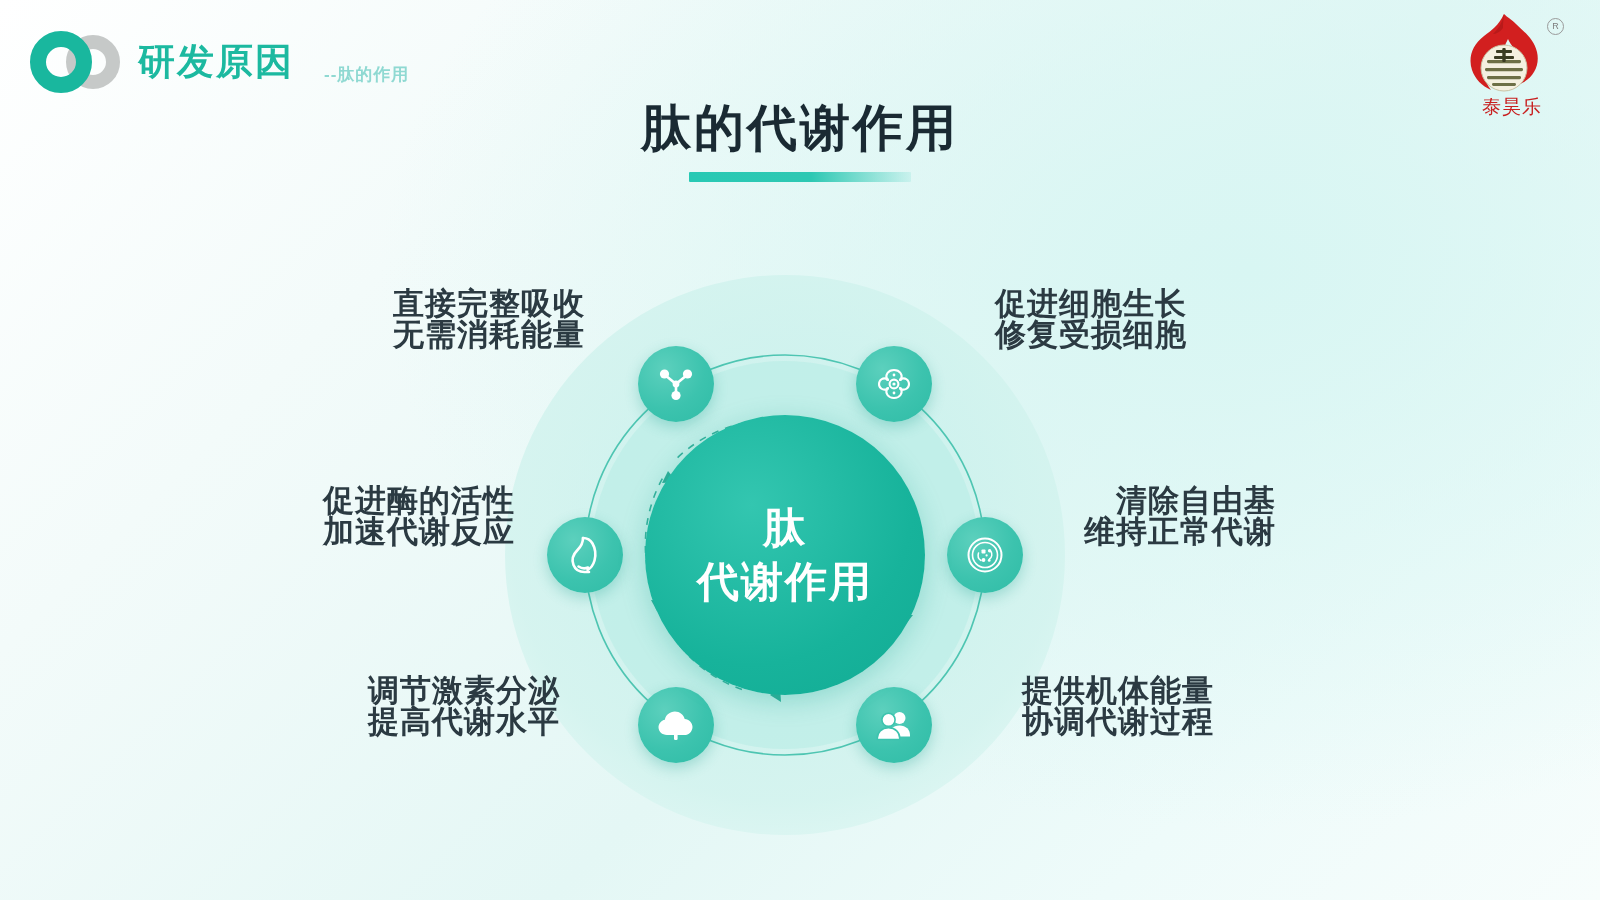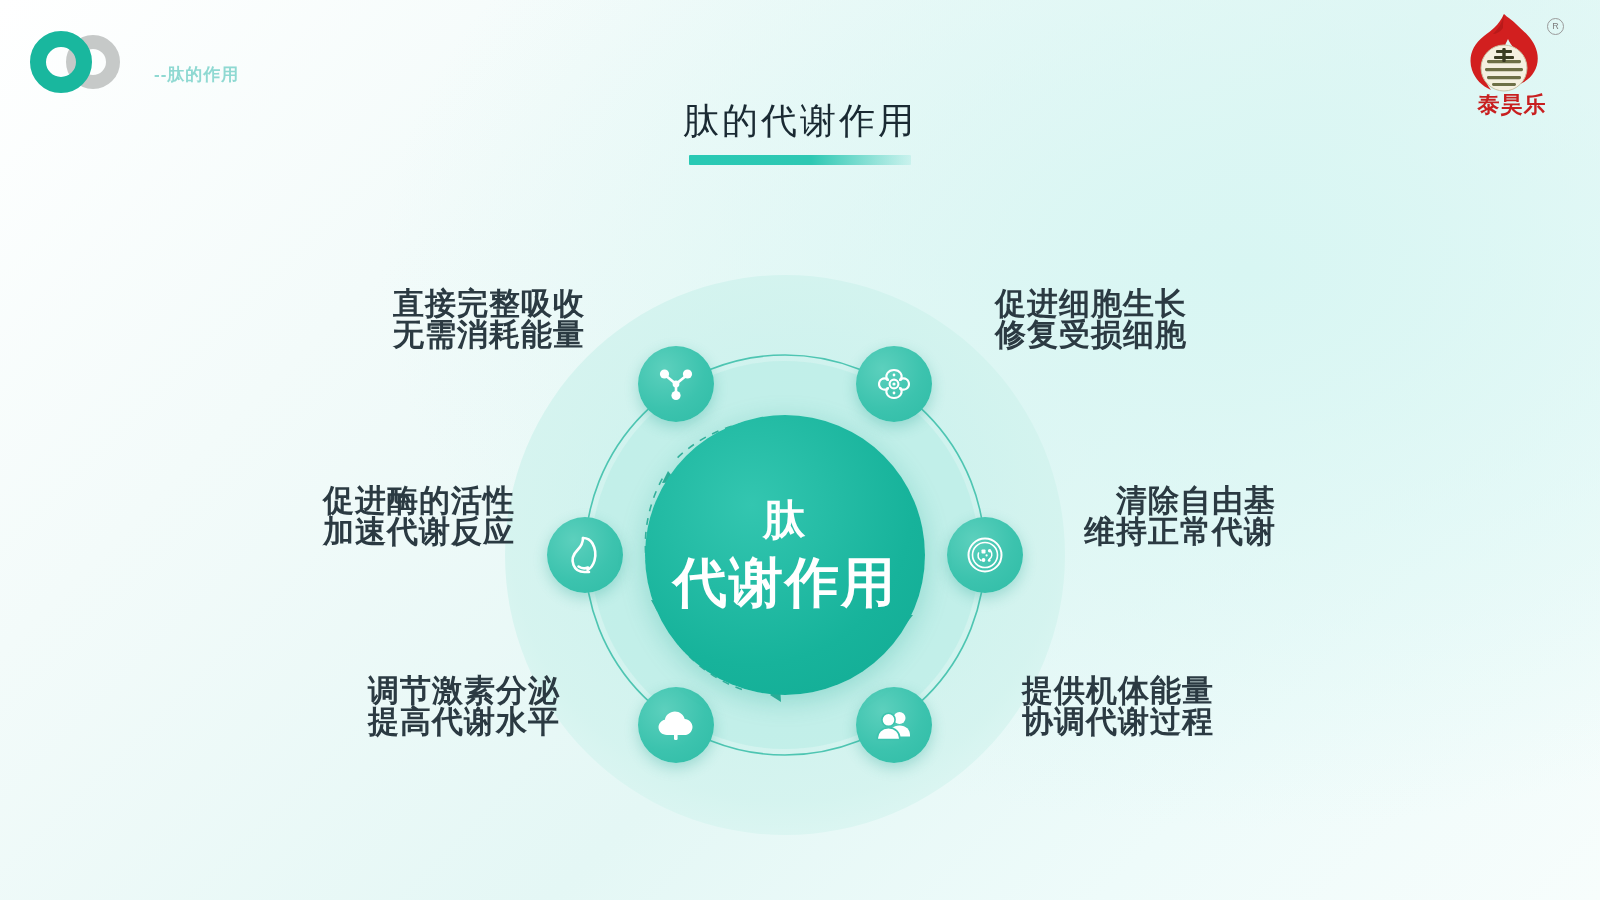--- a/index.html
+++ b/index.html
@@ -92,37 +92,37 @@
     font-size: 9px;
     line-height: 14px;
     text-align: center;
   }
   #brand .brand-name {
     position: absolute;
     left: 16px;
     right: 0;
     bottom: -2px;
     text-align: center;
-    font-size: 22px;
-    font-weight: bold;
+    font-size: 19px;
+    font-weight: normal;
     color: #c81f1f;
     letter-spacing: 1px;
   }
 
   
   #title-block {
     position: absolute;
     left: 0;
     right: 0;
     top: 100px;
     text-align: center;
   }
   #main-title {
-    font-size: 36px;
-    font-weight: normal;
+    font-size: 50px;
+    font-weight: bold;
     color: #1a2a33;
     letter-spacing: 3px;
     line-height: 1.15;
   }
   #title-underline {
     margin: 14px auto 0;
     width: 222px;
     height: 10px;
     background: linear-gradient(90deg, #28c9b4 0%, #2ec8b3 55%, rgba(160,232,224,0.35) 100%);
     border-radius: 1px;
@@ -168,21 +168,21 @@
     justify-content: center;
   }
   .core-line {
     color: #ffffff;
     font-weight: bold;
     letter-spacing: 2px;
     text-align: center;
     line-height: 1.2;
   }
   #core-line1 { font-size: 42px; margin-bottom: 4px; }
-  #core-line2 { font-size: 54px; }
+  #core-line2 { font-size: 42px; }
 
   #rings-svg {
     position: absolute;
     left: 0; top: 0;
     width: 560px; height: 560px;
   }
 
   
   .node {
     position: absolute;
@@ -223,20 +223,21 @@
 </head>
 <body>
 
 <div id="slide">
 
   <div id="header">
     <div class="logo-mark">
       <div class="ring ring-gray"></div>
       <div class="ring ring-teal"></div>
     </div>
+    <div class="header-title">研发原因</div>
     <div class="header-sub">--肽的作用</div>
   </div>
 
   <div id="brand">
     <svg width="112" height="86" viewBox="0 0 112 86">
       <path d="M56 2 C50 14 44 18 36 24 C24 33 20 46 24 58 C27 67 34 74 43 78
                C37 70 35 62 38 54 C40 48 45 44 48 38 C50 44 52 47 55 50
                C54 42 56 34 60 27 C63 34 68 38 72 44 C78 52 78 62 71 72
                C72 72 73 72 74 71 C86 65 92 53 89 40 C86 27 76 20 68 12
                C63 7 59 5 56 2 Z" fill="#d21f1f"></path>

